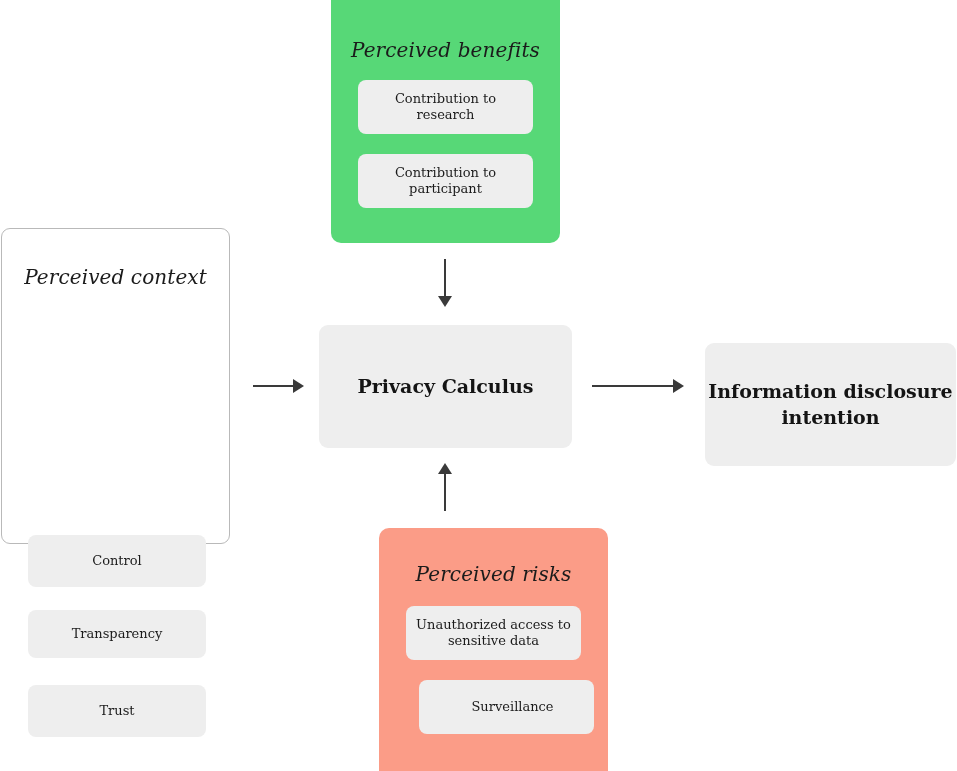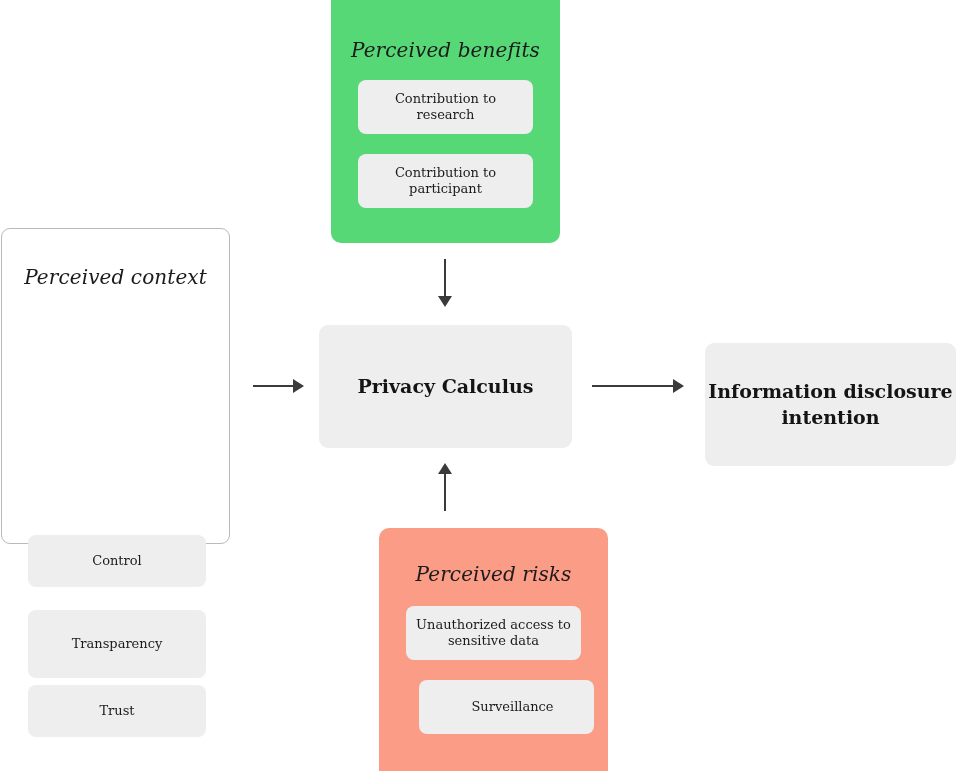--- a/index.html
+++ b/index.html
@@ -170,21 +170,21 @@
   #arrow-risks-to-calculus .arrow-line-v { height: 40px; bottom: 0; top: auto; }
 </style>
 </head>
 <body>
 
 <div id="canvas">
 
   <div class="panel" id="ctx-panel">
     <div class="panel-title">Perceived context</div>
     <div class="chip" style="left:26px; top:306px; width:178px; height:52px;">Control</div>
-    <div class="chip" style="left:26px; top:381px; width:178px; height:68px;text-align:right;">Transparency</div>
+    <div class="chip" style="left:26px; top:381px; width:178px; height:48px;text-align:right;">Transparency</div>
     <div class="chip" style="left:26px; top:456px; width:178px; height:52px;">Trust</div>
   </div>
 
   <div class="panel" id="benefits-panel">
     <div class="panel-title">Perceived benefits</div>
     <div class="chip" style="left:27px; top:80px; width:175px; height:54px;">Contribution to research</div>
     <div class="chip" style="left:27px; top:154px; width:175px; height:54px;">Contribution to participant</div>
   </div>
 
   <div class="panel" id="risks-panel">

